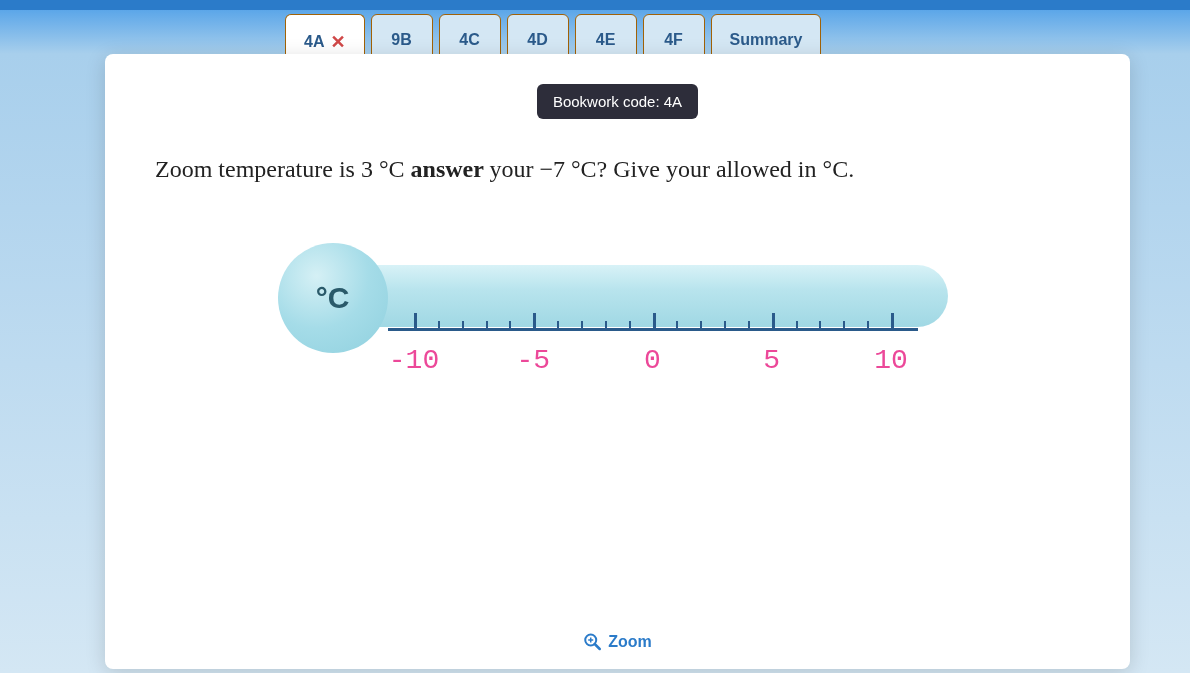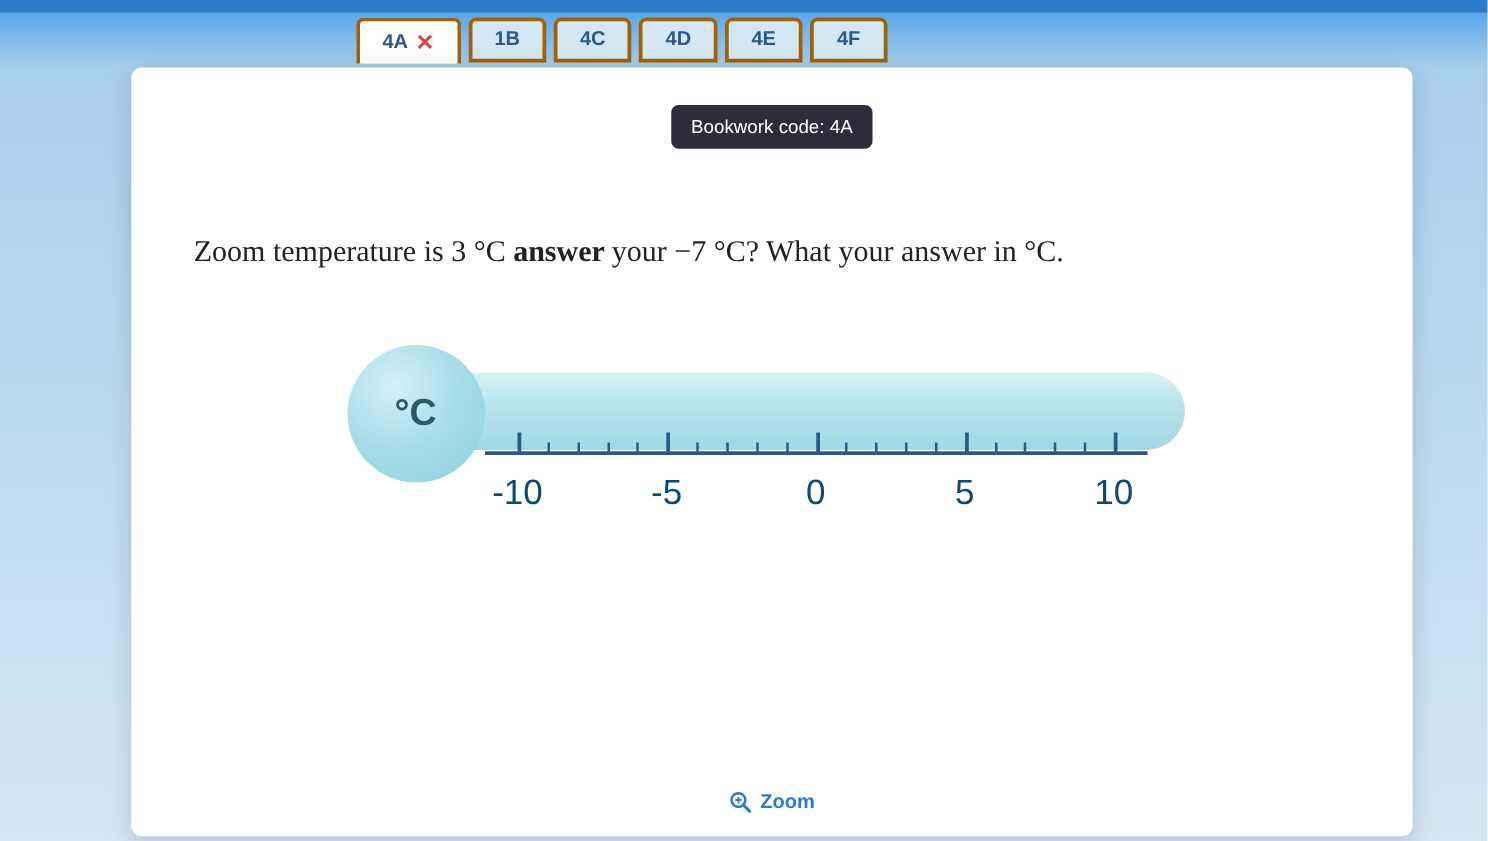--- a/index.html
+++ b/index.html
@@ -17,23 +17,23 @@
     .tabs-row {
       display: flex;
       gap: 6px;
       padding-left: 285px;
       padding-top: 4px;
       height: 44px;
       align-items: flex-start;
     }
     .tab {
       background: #d4e7f4;
-      border: 3px solid #a16207;
+      border: 1px solid #a16207;
       border-radius: 6px 6px 0 0;
-      padding: 6px 18px;
+      padding: 16px 18px;
       font-size: 16px;
       font-weight: 600;
       color: #2b5a8a;
       cursor: pointer;
       min-width: 62px;
       text-align: right;
       display: flex;
       align-items: center;
       justify-content: center;
       gap: 6px;
@@ -57,21 +57,21 @@
       box-shadow: 0 4px 20px rgba(0,0,0,0.15);
       padding: 30px 50px 20px 50px;
       height: 615px;
       position: relative;
     }
     .header-row {
       display: flex;
       justify-content: center;
       align-items: center;
       gap: 25px;
-      margin-bottom: 70px;
+      margin-bottom: 37px;
     }
     .bookwork-badge {
       background: #2d2d3a;
       color: #ffffff;
       padding: 9px 16px;
       border-radius: 6px;
       font-size: 15px;
       font-weight: 500;
     }
     .calc-block {
@@ -165,23 +165,23 @@
       position: absolute;
       left: 110px;
       top: 102px;
       width: 530px;
       height: 35px;
       z-index: 3;
     }
     .scale-label {
       position: absolute;
       font-size: 28px;
-      color: #0c4a6e;
+      color: #ec4899;
       transform: translateX(-50%);
-      font-family: Liberation Sans, sans-serif;
+      font-family: Liberation Mono, monospace;
     }
     .zoom-control {
       position: absolute;
       bottom: 18px;
       left: 50%;
       transform: translateX(-50%);
       display: flex;
       align-items: center;
       gap: 7px;
       color: #2b7bc9;
@@ -198,44 +198,47 @@
 <body>
 
 <div class="top-bar"></div>
 
 <div class="tabs-row">
   <div class="tab active">
     <span>4A</span>
     <span class="x-icon">✕</span>
   </div>
   <div class="tab">
-    <span>1B</span>
+    <span>9B</span>
   </div>
   <div class="tab">
     <span>4C</span>
   </div>
   <div class="tab">
     <span>4D</span>
   </div>
   <div class="tab">
     <span>4E</span>
   </div>
   <div class="tab">
     <span>4F</span>
+  </div>
+  <div class="tab summary">
+    <span>Summary</span>
   </div>
 </div>
 
 <div class="card">
 
   <div class="header-row">
     <div class="bookwork-badge">Bookwork code: 4A</div>
   </div>
 
   <div class="question">
-    <span>Zoom temperature is </span><span class="math">3</span><span class="math"> </span><span class="math">°C</span><b> answer </b><span>your </span><span class="math">−7</span><span class="math"> </span><span class="math">°C</span><span>? What your answer in </span><span class="math">°C</span><span>.</span>
+    <span>Zoom temperature is </span><span class="math">3</span><span class="math"> </span><span class="math">°C</span><b> answer </b><span>your </span><span class="math">−7</span><span class="math"> </span><span class="math">°C</span><span>? Give your allowed in </span><span class="math">°C</span><span>.</span>
   </div>
 
   <div class="thermometer-wrap">
     <div class="thermometer">
       <div class="tube"></div>
       <div class="bulb">
         <span class="bulb-label">°C</span>
       </div>
       <div class="scale">
         <div class="scale-line"></div>

